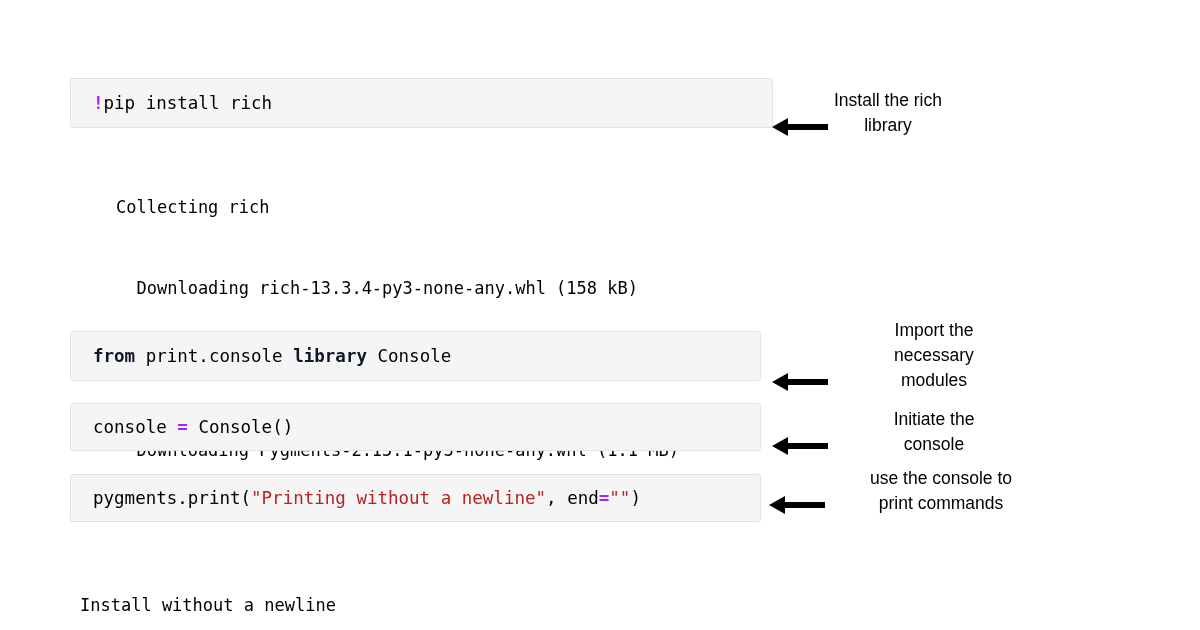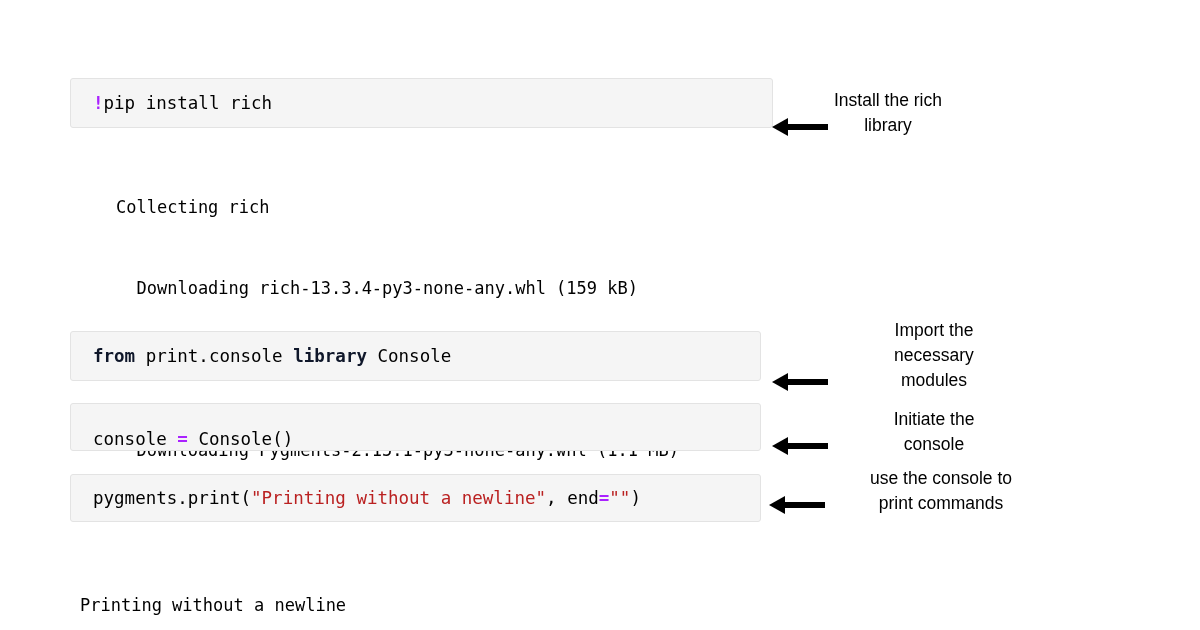--- a/index.html
+++ b/index.html
@@ -79,39 +79,39 @@
 <body>
 
 <div class="canvas">
 
   <div class="cell" style="left:70px; top:78px; width:703px; height:50px;">
     <span class="code"><span class="tok-op">!</span><span class="tok-plain">pip install rich</span></span>
   </div>
 
   <div class="output" style="left:80px; top:140px; width:700px;margin-left:36px;">
     <div>Collecting rich</div>
-    <div>  Downloading rich-13.3.4-py3-none-any.whl (159 kB)</div>
+    <div>  Downloading rich-13.3.4-py3-none-any.whl (158 kB)</div>
     <div>Collecting pygments&lt;3.0.0,&gt;=2.13.0</div>
     <div>  Downloading Pygments-2.15.1-py3-none-any.whl (1.1 MB)</div>
   </div>
 
   <div class="cell" style="left:70px; top:331px; width:691px; height:50px;">
     <span class="code"><span class="tok-kw">from</span><span class="tok-plain"> print.console </span><span class="tok-kw">library</span><span class="tok-plain"> Console</span></span>
   </div>
 
-  <div class="cell" style="left:70px; top:403px; width:691px; height:48px;align-items:flex-end;">
+  <div class="cell" style="left:70px; top:403px; width:691px; height:48px;">
     <span class="code"><span class="tok-plain">console </span><span class="tok-op">=</span><span class="tok-plain"> Console()</span></span>
   </div>
 
   <div class="cell" style="left:70px; top:474px; width:691px; height:48px;">
     <span class="code"><span class="tok-plain">pygments.print(</span><span class="tok-str">"Printing without a newline"</span><span class="tok-plain">, end</span><span class="tok-op">=</span><span class="tok-str">""</span><span class="tok-plain">)</span></span>
   </div>
 
   <div class="output" style="left:80px; top:538px; width:600px;">
-    <div>Printing without a newline</div>
+    <div>Install without a newline</div>
   </div>
 
   <div class="annotation" style="left:772px; top:82px; width:280px; height:56px;">
     <svg class="arrow" width="56" height="22" viewBox="0 0 56 22">
       <polygon points="0,11 16,2 16,20" fill="#000000"></polygon>
       <rect x="14" y="8" width="42" height="6" fill="#000000"></rect>
     </svg>
     <span class="caption">Install the rich
 library</span>
   </div>

